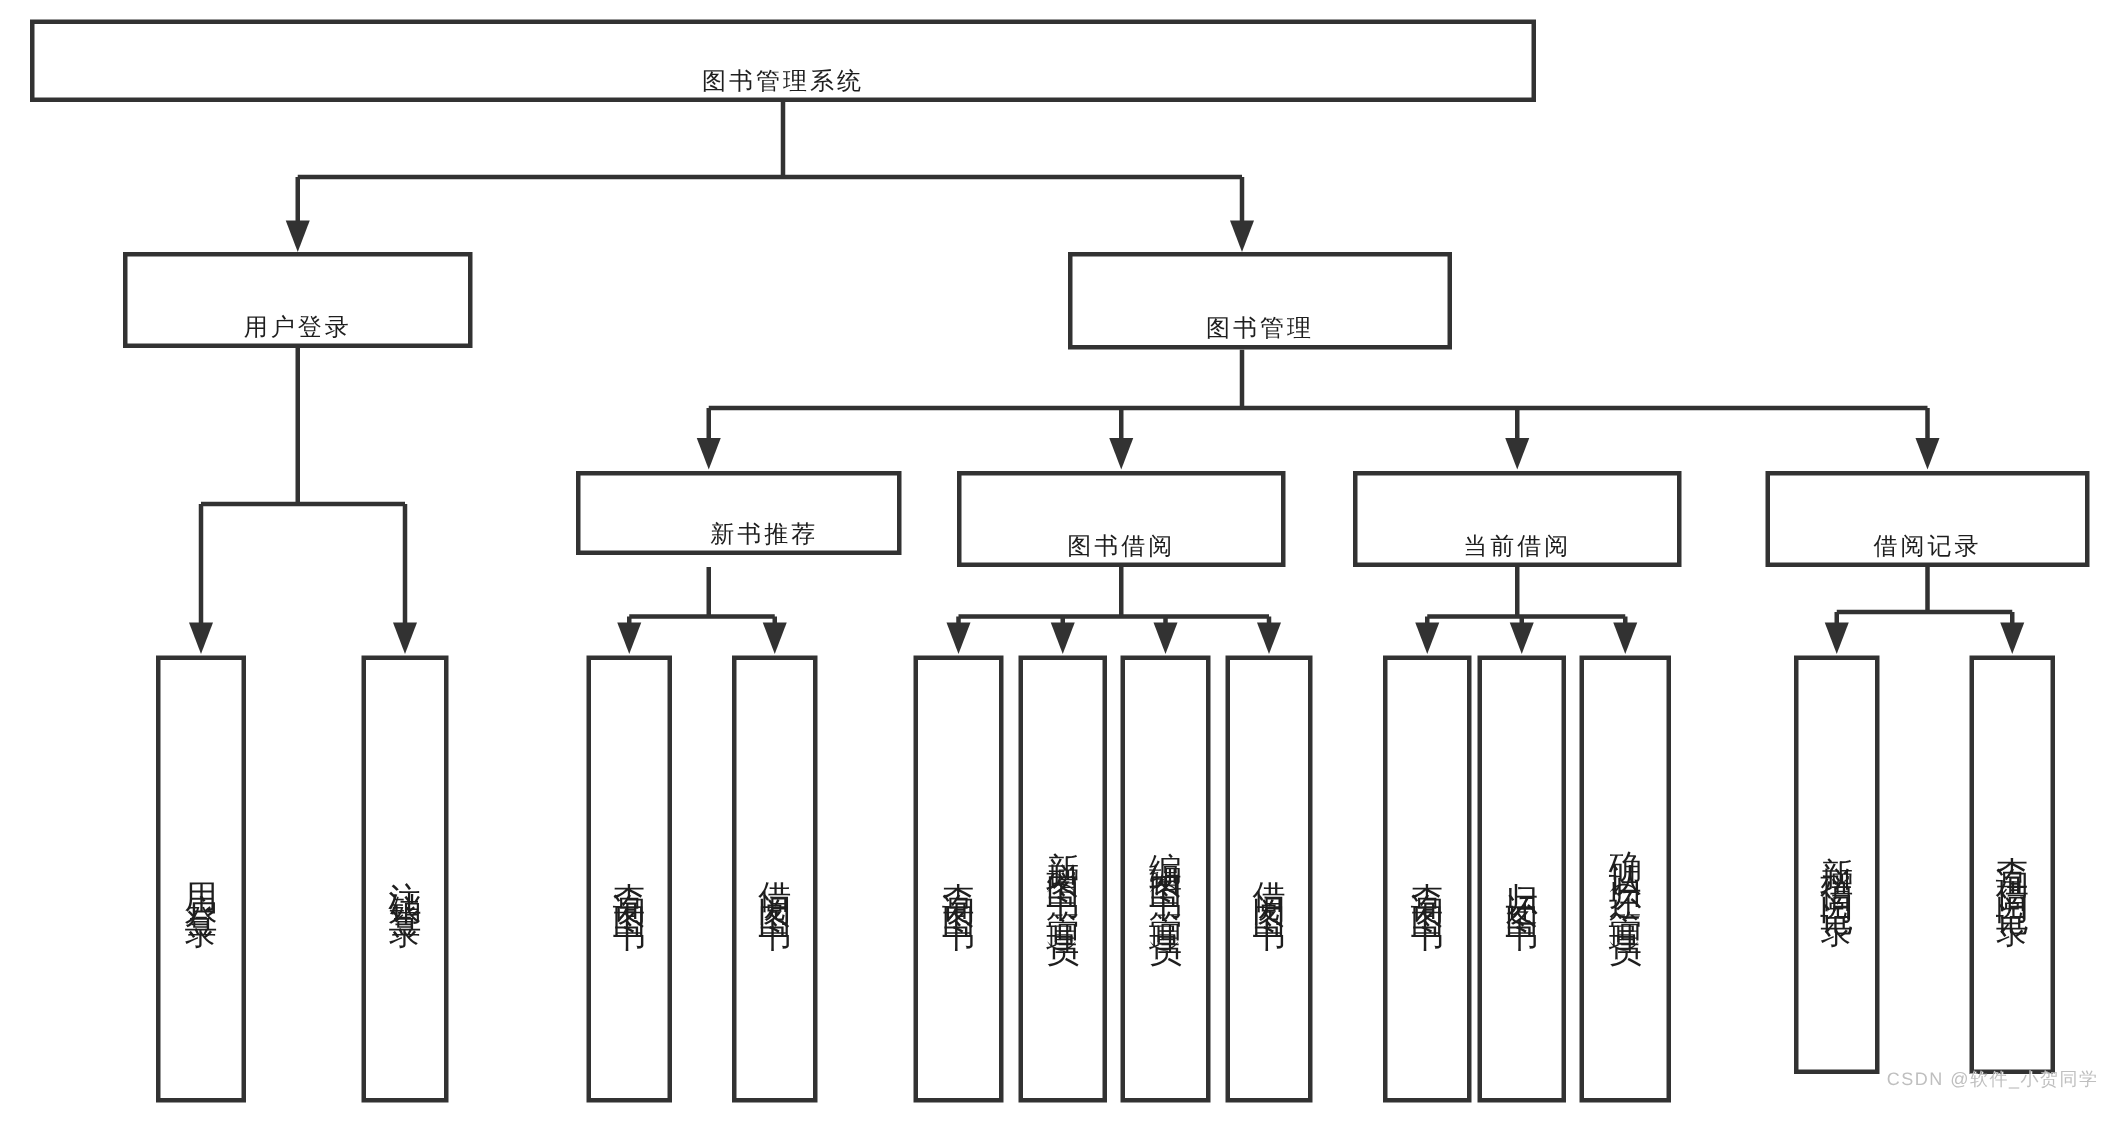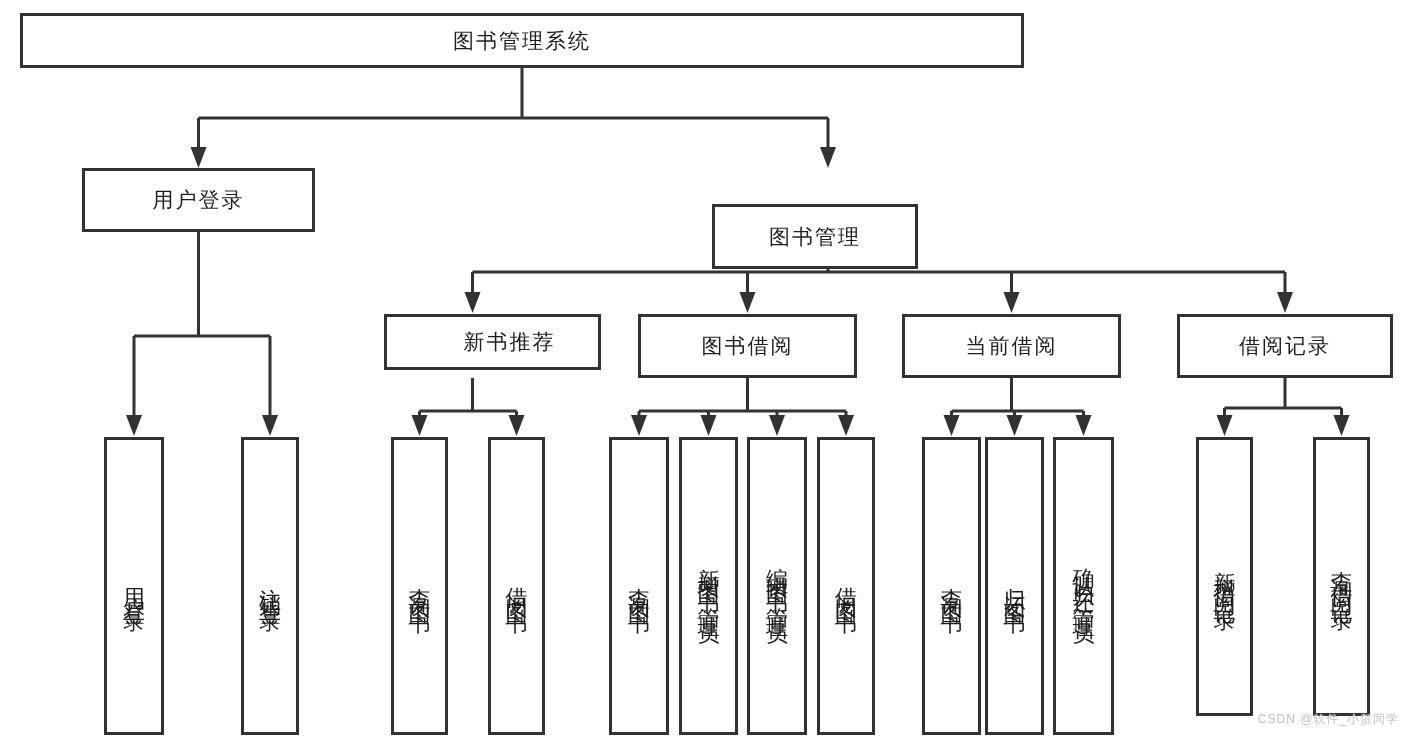--- a/index.html
+++ b/index.html
@@ -19,33 +19,33 @@
   .edges{position:absolute;left:0;top:0;width:1405px;height:747px;z-index:1;}
   .node{
     position:absolute;
     box-sizing:border-box;
     border:3px solid var(--line);
     background:#fff;
     display:flex;align-items:center;justify-content:center;
     color:var(--text);
     z-index:2;
   }
-  .hbox{font-size:21px;letter-spacing:2px;white-space:nowrap;}
+  .hbox{font-size:16px;letter-spacing:2px;white-space:nowrap;align-items:flex-end;}
   .vbox .vtext{
     writing-mode:vertical-rl;
     text-orientation:mixed;
     font-size:22px;
     letter-spacing:8px;
     line-height:1;
     color:var(--text);
   }
   
   .n-root      {left:20px;  top:13px;  width:1004px;height:55px;}
   .n-userlogin {left:82px;  top:168px; width:233px; height:64px;}
-  .n-bookmgmt  {left:712px; top:168px; width:206px; height:65px;margin-top:36px;}
+  .n-bookmgmt  {left:712px; top:168px; width:256px; height:65px;}
   .n-newbooks  {left:384px; top:314px; width:217px; height:56px;padding-left:34px;}
   .n-borrowing {left:638px; top:314px; width:219px; height:64px;}
   .n-current   {left:902px; top:314px; width:219px; height:64px;}
   .n-records   {left:1177px;top:314px; width:216px; height:64px;}
   
   .n-ul1{left:104px; top:437px;width:60px;height:298px;}
   .n-ul2{left:241px; top:437px;width:58px;height:298px;}
   .n-nb1{left:391px; top:437px;width:57px;height:298px;}
   .n-nb2{left:488px; top:437px;width:57px;height:298px;}
   .n-bw1{left:609px; top:437px;width:60px;height:298px;}

